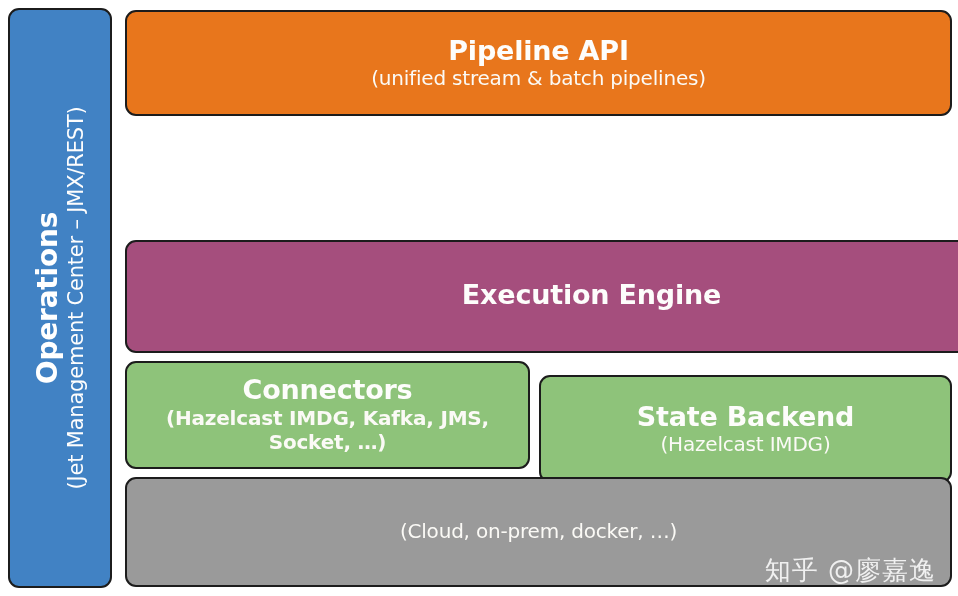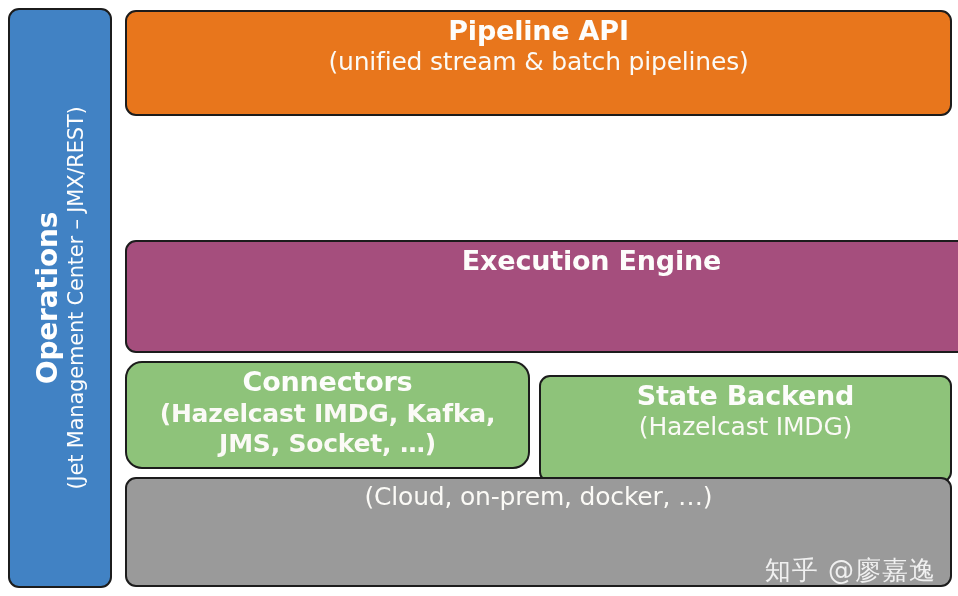--- a/index.html
+++ b/index.html
@@ -23,34 +23,35 @@
 
   
   .block {
     position: absolute;
     box-sizing: border-box;
     border: 2px solid #1c1c1c;
     border-radius: 11px;
     display: flex;
     flex-direction: column;
     align-items: center;
+    justify-content: center;
     text-align: center;
     color: #ffffff;
     padding: 4px 10px;
     line-height: 1.08;
   }
   .block .title {
     font-weight: bold;
     font-size: 27px;
     letter-spacing: -0.2px;
     margin-bottom: 3px;
     color: #fdfdfb;
   }
   .block .sub {
-    font-size: 25px;
+    font-size: 20px;
     font-weight: normal;
     letter-spacing: -0.2px;
     color: #fbfaf6;
   }
 
   
   #operations {
     position: absolute;
     left: 8px;
     top: 8px;
@@ -101,21 +102,20 @@
     left: 125px; top: 124px; width: 827px; height: 106px;
     background: #e8761c;
   }
   #execution-engine {
     left: 125px; top: 240px; width: 933px; height: 113px;
     background: #a54e7d;
   }
   #connectors {
     left: 125px; top: 361px; width: 405px; height: 108px;
     background: #8ec37a;
-    border-radius: 17px;
   }
   #state-backend {
     left: 539px; top: 375px; width: 413px; height: 108px;
     background: #8ec37a;
   }
   #cluster-manager {
     left: 125px; top: 477px; width: 827px; height: 110px;
     background: #9a9a9a;
   }
 

